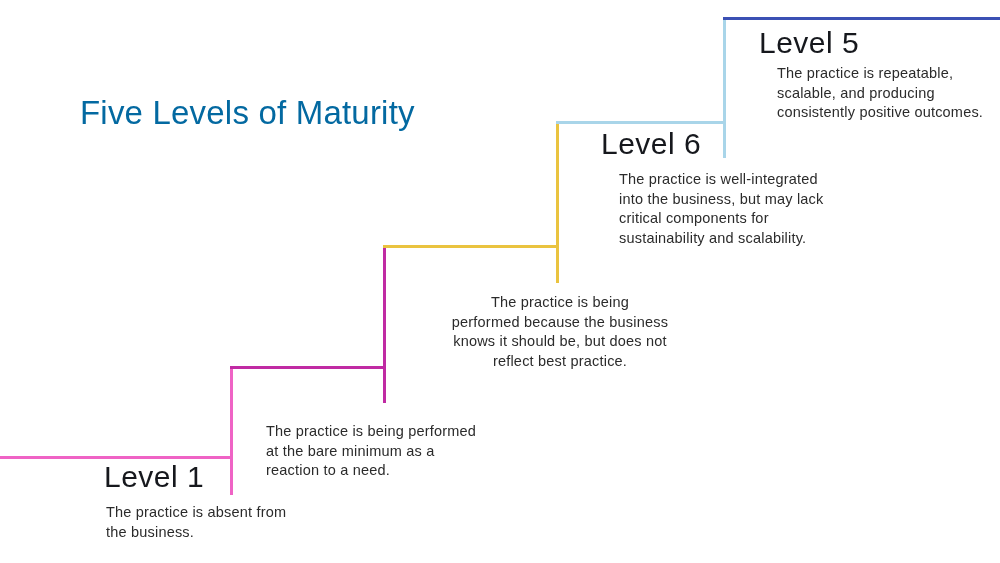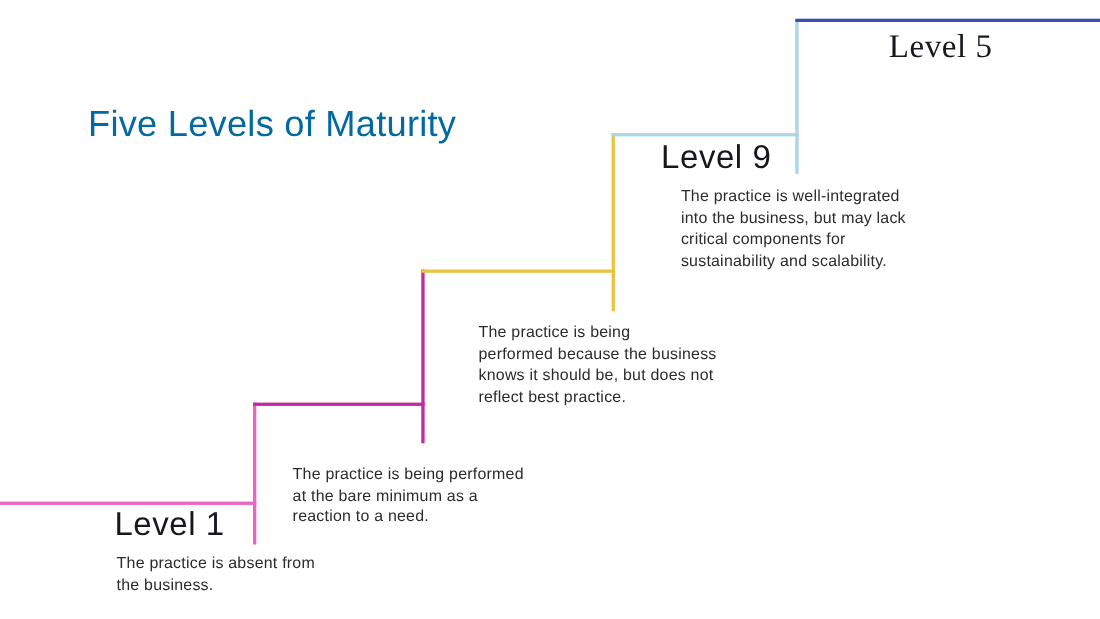--- a/index.html
+++ b/index.html
@@ -56,24 +56,24 @@
     line-height: 19.5px;
     color: #2b2b2b;
     letter-spacing: 0.2px;
     white-space: pre-line;
   }
   .l1-head { left: 104px; top: 460px; text-align: right; }
   .l1-desc { left: 106px; top: 503px; width: 220px; }
   .l2-head { left: 266px; top: 371px; }
   .l2-desc { left: 266px; top: 422px; width: 240px; }
   .l3-head { left: 434px; top: 249px; }
-  .l3-desc { left: 435px; top: 293px; width: 250px; }
+  .l3-desc { left: 435px; top: 293px; width: 250px; text-align: center; }
   .l4-head { left: 601px; top: 127px; }
   .l4-desc { left: 602px; top: 170px; width: 240px; margin-left: 17px; }
-  .l5-head { left: 808px; top: 26px; font-family: Liberation Serif, serif; }
+  .l5-head { left: 759px; top: 26px; }
   .l5-desc { left: 777px; top: 64px; width: 220px; }
 </style>
 </head>
 <body>
 
 <div class="canvas">
 
   <h1 class="page-title">Five Levels of Maturity</h1>
 
   <div class="line h-line l1-h" style="background-color: rgb(239, 99, 197);"></div>
@@ -96,21 +96,24 @@
 
   <div class="level-description l2-desc">The practice is being performed
 at the bare minimum as a
 reaction to a need.</div>
 
   <div class="level-description l3-desc">The practice is being
 performed because the business
 knows it should be, but does not
 reflect best practice.</div>
 
-  <div class="level-heading l4-head">Level 9</div>
+  <div class="level-heading l4-head">Level 6</div>
   <div class="level-description l4-desc">The practice is well-integrated
 into the business, but may lack
 critical components for
 sustainability and scalability.</div>
 
   <div class="level-heading l5-head">Level 5</div>
+  <div class="level-description l5-desc">The practice is repeatable,
+scalable, and producing
+consistently positive outcomes.</div>
 
 </div>
 
 </body></html>

